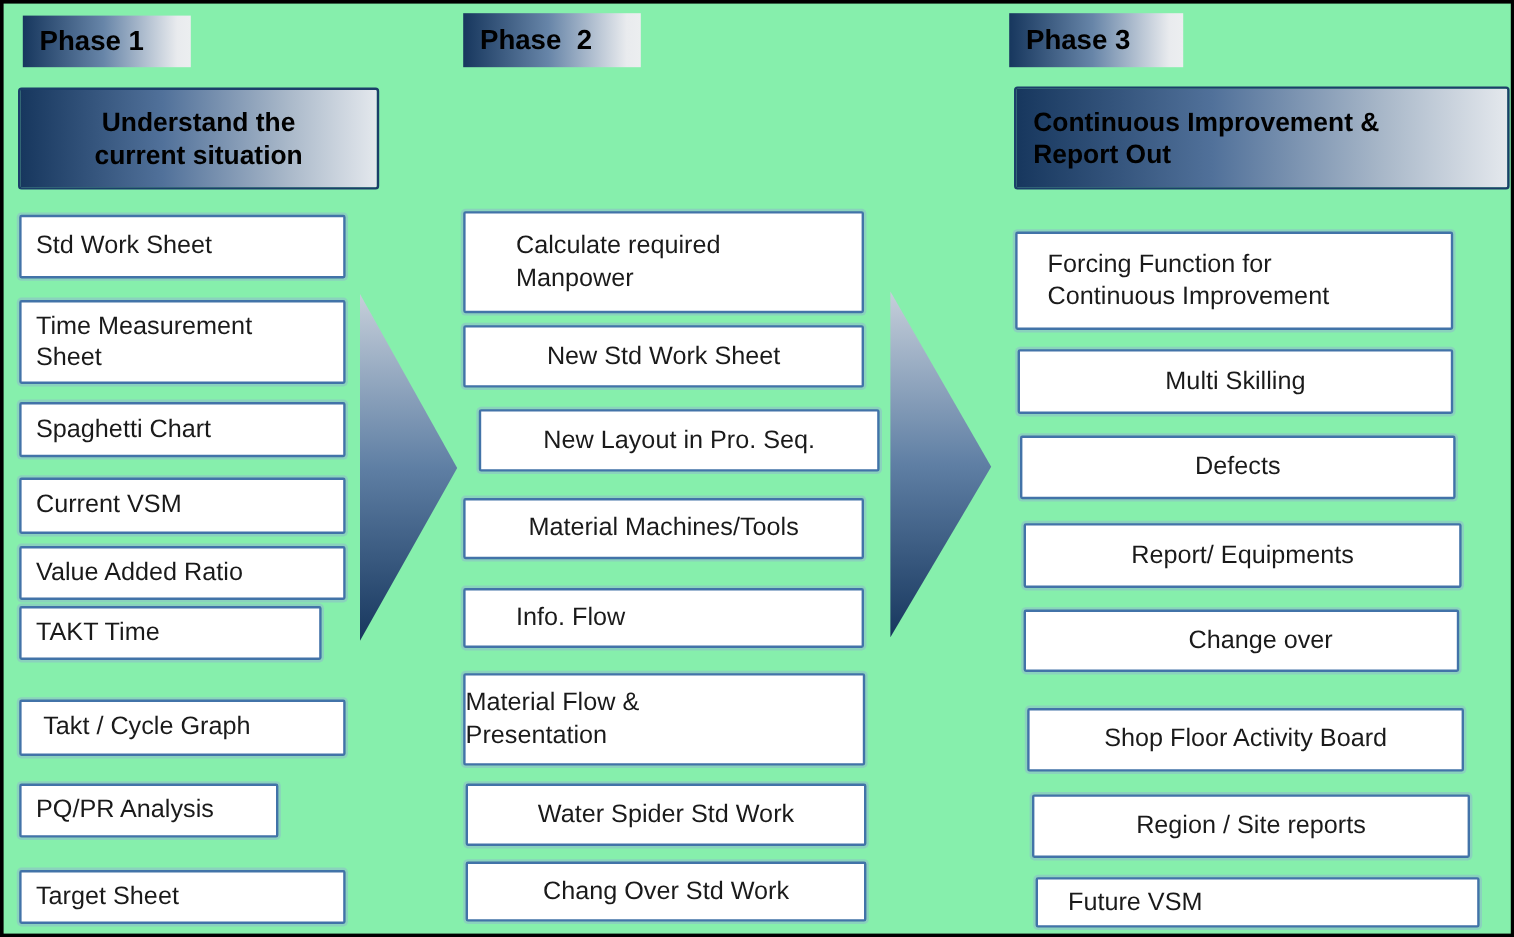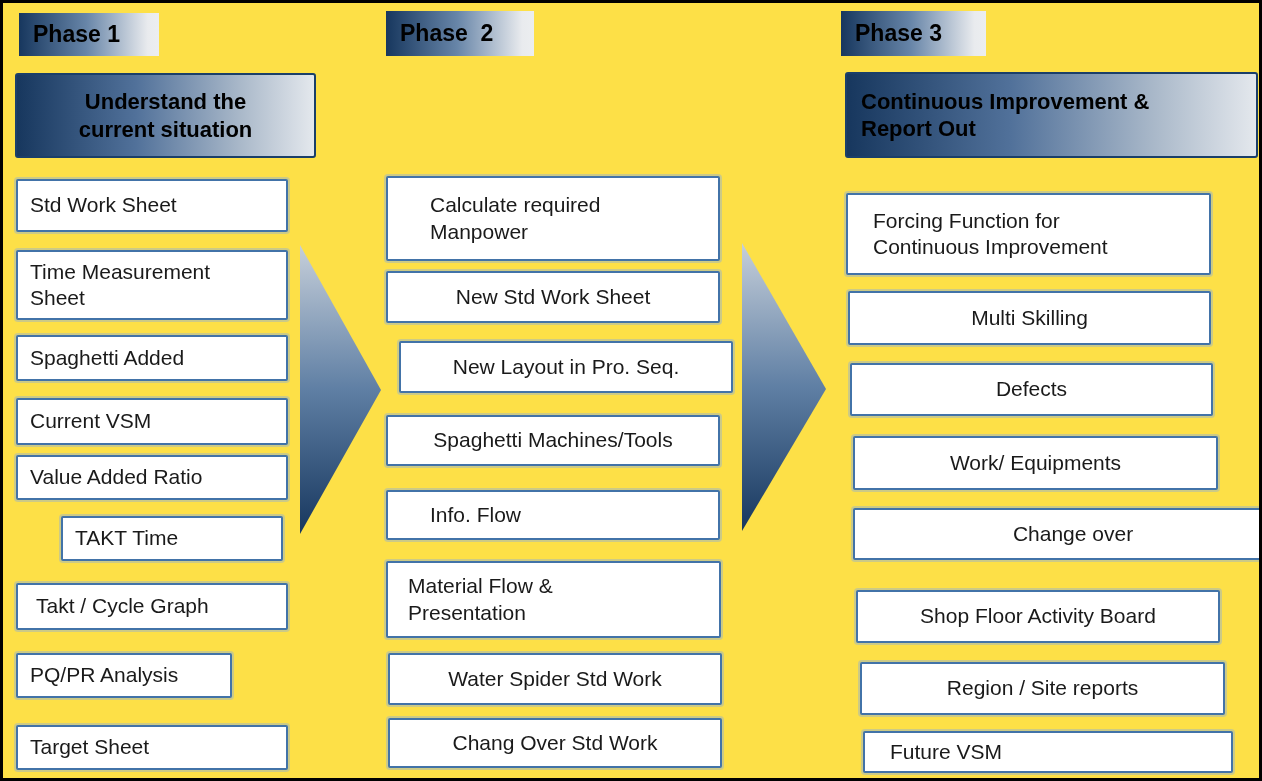--- a/index.html
+++ b/index.html
@@ -1,21 +1,21 @@
 <!DOCTYPE html>
 <html><head>
 <meta charset="utf-8">
 <style>
   html, body { margin: 0; padding: 0; background: #ffffff; }
   .canvas {
     position: relative;
     width: 1262px; height: 781px;
     box-sizing: border-box;
     border: 3px solid #000000;
-    background: #fde047;
+    background: #86efac;
     font-family: "Liberation Sans", sans-serif;
     overflow: hidden;
   }
   .phase-header {
     position: absolute;
     display: flex; align-items: center;
     padding-left: 14px;
     box-sizing: border-box;
     font-size: 23px; font-weight: bold; color: #000000;
     white-space: pre-wrap;
@@ -42,21 +42,21 @@
     border: 2px solid #4273a8;
     border-radius: 2px;
     box-shadow: 0 0 0 2px rgba(145, 175, 210, 0.45);
     font-size: 21px; color: #1a1a1a;
     line-height: 1.25;
     white-space: pre-wrap;
   }
   .box.center { justify-content: center; text-align: center; }
   .box.pad12 { padding-left: 12px; }
   .box.pad18 { padding-left: 18px; }
-  .box.pad20 { padding-left: 20px; }
+  .box.pad20 { }
   .box.pad25 { padding-left: 25px; }
   .box.pad42 { padding-left: 42px; }
   .arrows { position: absolute; left: 0; top: 0; width: 1262px; height: 781px; pointer-events: none; }
 </style>
 </head>
 <body>
 
 <div class="canvas">
 
   <svg class="arrows" viewBox="0 0 1262 781" xmlns="http://www.w3.org/2000/svg">
@@ -76,42 +76,42 @@
   <div class="phase-header" style="left:838px; top:8px; width:145px; height:45px;">Phase 3</div>
 
   <div class="subtitle centered" style="left:12px; top:70px; width:301px; height:85px;">Understand the
 current situation</div>
   <div class="subtitle lefted" style="left:842px; top:69px; width:413px; height:86px;">Continuous Improvement &amp;
 Report Out</div>
 
   <div class="box pad12" style="left:13px; top:176px; width:272px; height:53px;">Std Work Sheet</div>
   <div class="box pad12" style="left:13px; top:247px; width:272px; height:70px;">Time Measurement
 Sheet</div>
-  <div class="box pad12" style="left:13px; top:332px; width:272px; height:46px;">Spaghetti Added</div>
+  <div class="box pad12" style="left:13px; top:332px; width:272px; height:46px;">Spaghetti Chart</div>
   <div class="box pad12" style="left:13px; top:395px; width:272px; height:47px;">Current VSM</div>
   <div class="box pad12" style="left:13px; top:452px; width:272px; height:45px;">Value Added Ratio</div>
-  <div class="box pad12" style="left:13px; top:513px; width:222px; height:45px;margin-left:45px;">TAKT Time</div>
+  <div class="box pad12" style="left:13px; top:502px; width:252px; height:45px;">TAKT Time</div>
   <div class="box pad18" style="left:13px; top:580px; width:272px; height:47px;">Takt / Cycle Graph</div>
   <div class="box pad12" style="left:13px; top:650px; width:216px; height:45px;">PQ/PR Analysis</div>
   <div class="box pad12" style="left:13px; top:722px; width:272px; height:45px;">Target Sheet</div>
 
   <div class="box pad42" style="left:383px; top:173px; width:334px; height:85px;">Calculate required
 Manpower</div>
   <div class="box center" style="left:383px; top:268px; width:334px; height:52px;">New Std Work Sheet</div>
   <div class="box center" style="left:383px; top:338px; width:334px; height:52px;margin-left:13px;">New Layout in Pro. Seq.</div>
-  <div class="box center" style="left:383px; top:412px; width:334px; height:51px;">Spaghetti Machines/Tools</div>
+  <div class="box center" style="left:383px; top:412px; width:334px; height:51px;">Material Machines/Tools</div>
   <div class="box pad42" style="left:383px; top:487px; width:334px; height:50px;">Info. Flow</div>
   <div class="box pad20" style="left:383px; top:558px; width:335px; height:77px;">Material Flow &amp;
 Presentation</div>
   <div class="box center" style="left:385px; top:650px; width:334px; height:52px;">Water Spider Std Work</div>
   <div class="box center" style="left:385px; top:715px; width:334px; height:50px;">Chang Over Std Work</div>
 
   <div class="box pad25" style="left:843px; top:190px; width:365px; height:82px;">Forcing Function for
 Continuous Improvement</div>
   <div class="box center" style="left:845px; top:288px; width:363px; height:54px;">Multi Skilling</div>
   <div class="box center" style="left:847px; top:360px; width:363px; height:53px;">Defects</div>
-  <div class="box center" style="left:850px; top:433px; width:365px; height:54px;">Work/ Equipments</div>
-  <div class="box center" style="left:850px; top:505px; width:408px; height:52px;padding-left:32px;">Change over</div>
+  <div class="box center" style="left:850px; top:433px; width:365px; height:54px;">Report/ Equipments</div>
+  <div class="box center" style="left:850px; top:505px; width:363px; height:52px;padding-left:32px;">Change over</div>
   <div class="box center" style="left:853px; top:587px; width:364px; height:53px;">Shop Floor Activity Board</div>
   <div class="box center" style="left:857px; top:659px; width:365px; height:53px;">Region / Site reports</div>
   <div class="box pad25" style="left:860px; top:728px; width:370px; height:42px;">Future VSM</div>
 
 </div>
 
 </body></html>

